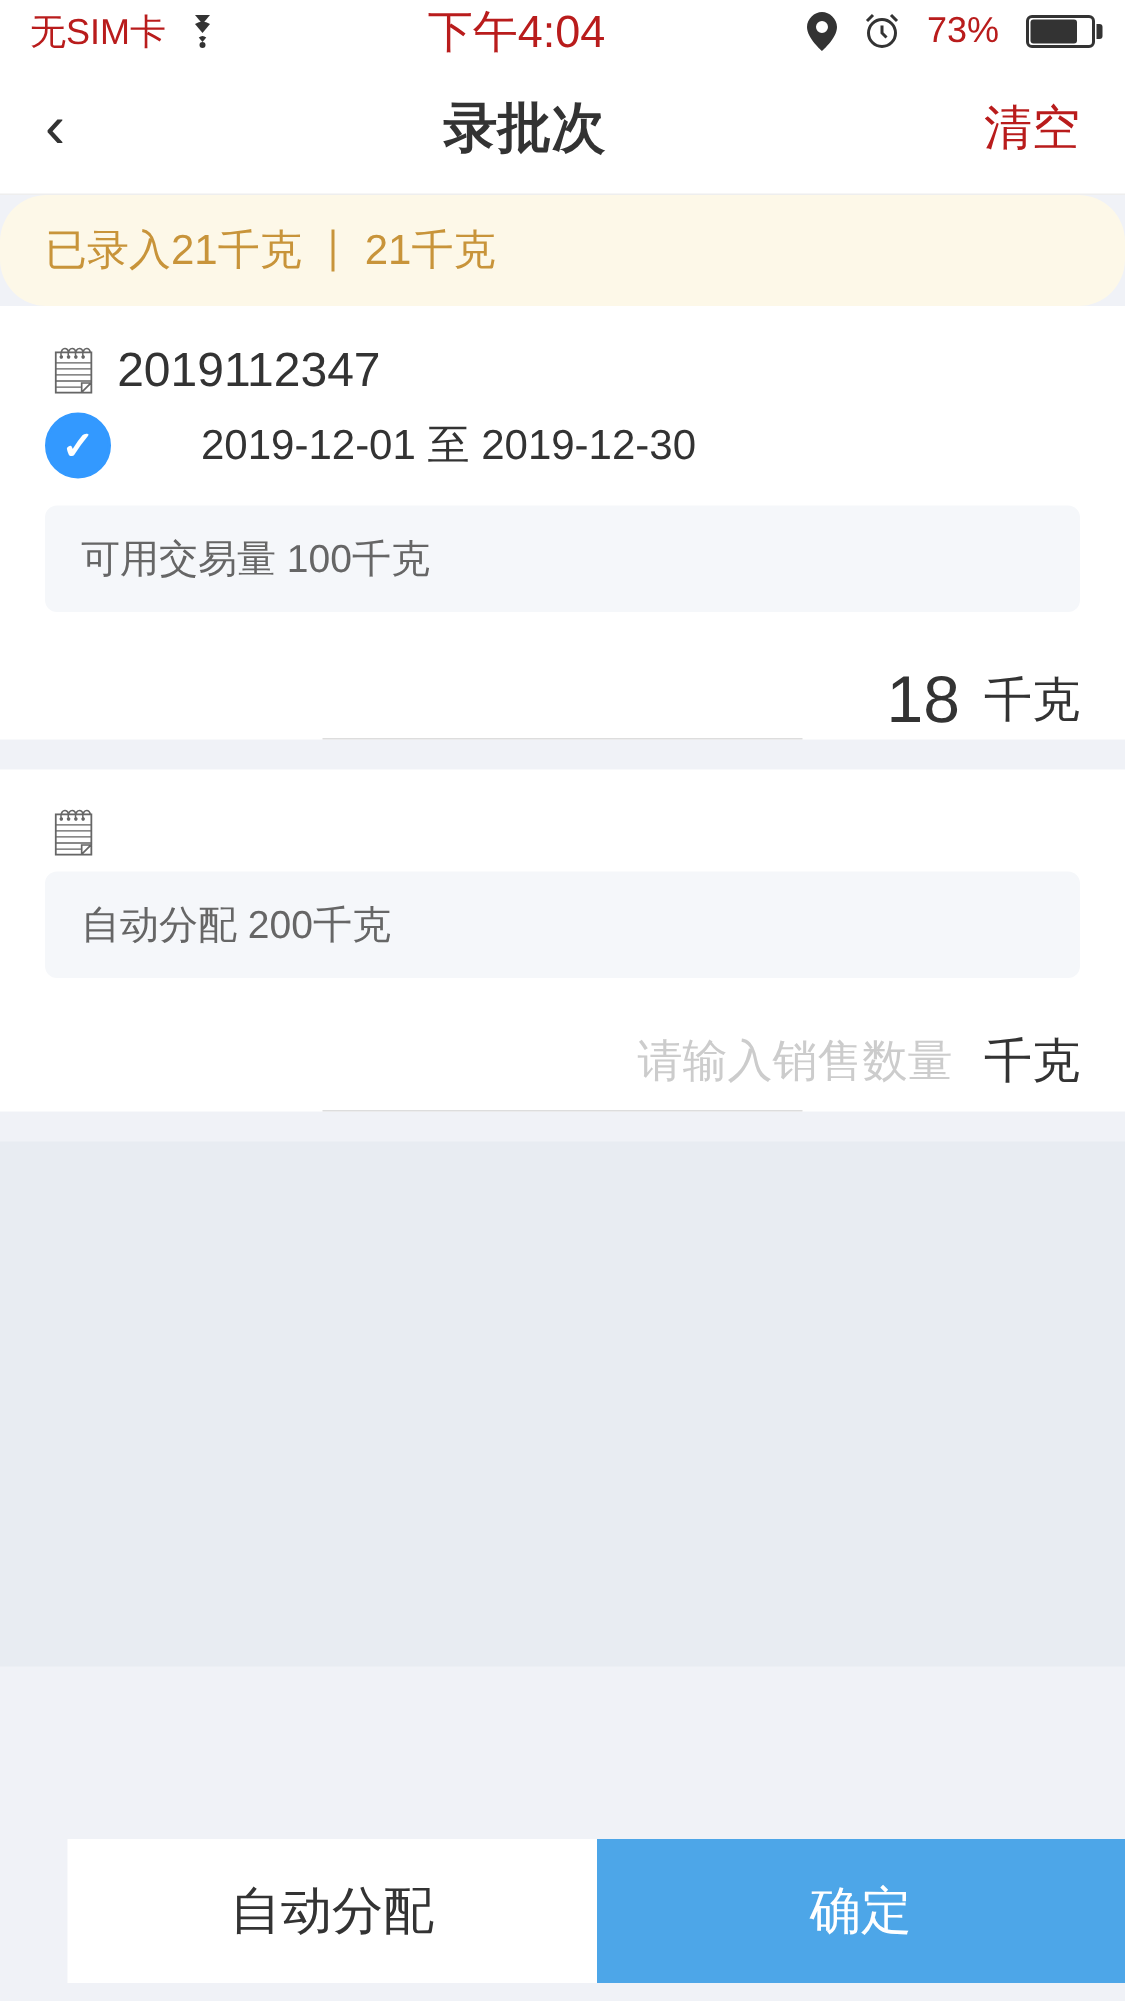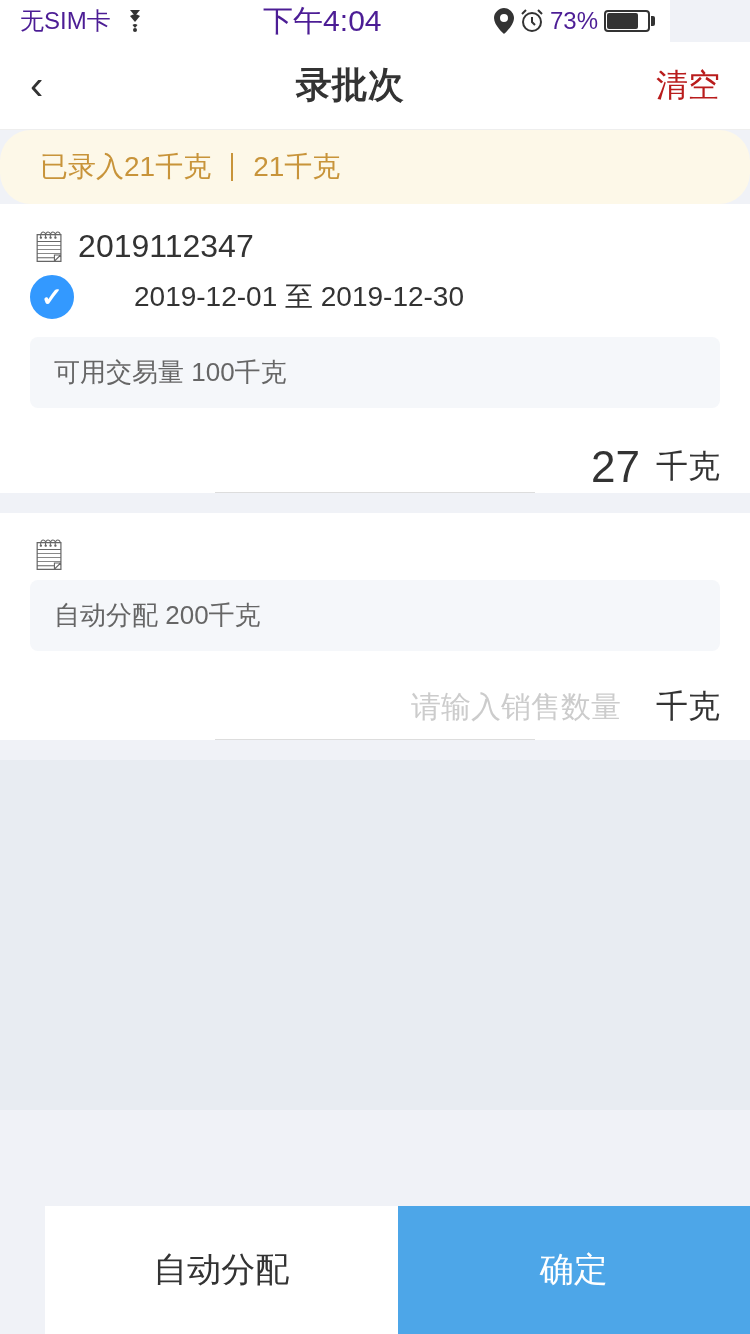--- a/index.html
+++ b/index.html
@@ -8,43 +8,43 @@
       width: 750px;
       min-height: 1334px;
       font-family: -apple-system, 'PingFang SC', 'Helvetica Neue', sans-serif;
       background: #f0f2f7;
       font-size: 28px;
       color: #333;
     }
 
     
     .status-bar {
-      width: 670px;
+      width: 750px;
       height: 42px;
       background: #fff;
       display: flex;
       align-items: center;
       justify-content: space-between;
       padding: 0 20px;
       font-size: 24px;
-      color: #4c1d95;
+      color: #b91c1c;
     }
     .status-left {
       display: flex;
       align-items: center;
       gap: 8px;
     }
     .status-center {
       font-size: 30px;
       font-weight: 500;
     }
     .status-right {
       display: flex;
       align-items: center;
-      gap: 6px;
+      gap: 18px;
       font-size: 24px;
     }
     .battery-icon {
       width: 46px;
       height: 22px;
       border: 2px solid #333;
       border-radius: 4px;
       position: relative;
       display: inline-block;
     }
@@ -93,21 +93,21 @@
     .nav-clear {
       font-size: 32px;
       color: #b91c1c;
       cursor: pointer;
     }
 
     
     .info-banner {
       width: 750px;
       background: #fdf8e8;
-      padding: 18px 40px;
+      padding: 18px 30px;
       display: flex;
       align-items: center;
       gap: 0;
       border-radius: 31px;
     }
     .info-text {
       font-size: 28px;
       color: #c8943a;
     }
     .info-divider {
@@ -204,21 +204,21 @@
       background: #fff;
       margin-top: 16px;
     }
 
     
     .input-row {
       display: flex;
       align-items: center;
       justify-content: flex-end;
       padding: 14px 30px 0 30px;
-      gap: 20px;
+      gap: 6px;
     }
     .qty-input {
       border: none;
       outline: none;
       font-size: 30px;
       color: #999;
       text-align: right;
       background: transparent;
       width: 300px;
     }
@@ -239,23 +239,23 @@
     
     .gray-area {
       background: #e8ecf2;
       flex: 1;
       min-height: 350px;
     }
 
     
     .bottom-bar {
       position: fixed;
-      bottom: 0;
-      width: 750px;
-      height: 128px;
+      bottom: 12px;
+      width: 750px;
+      height: 96px;
       display: flex;
       padding-left: 45px;
     }
     .btn-auto {
       flex: 1;
       background: #fff;
       display: flex;
       align-items: center;
       justify-content: center;
       font-size: 34px;
@@ -329,21 +329,21 @@
       <span class="batch-id">2019112347</span>
     </div>
     <div class="batch-row">
       <div class="radio-circle checked"></div>
       <span class="batch-date">2019-12-01 至 2019-12-30</span>
     </div>
     <div class="avail-box">
       <span>可用交易量 100千克</span>
     </div>
     <div class="quantity-row">
-      <span class="quantity-value">27</span>
+      <span class="quantity-value">18</span>
       <span class="quantity-unit">千克</span>
     </div>
     <div class="divider-line"></div>
   </div>
 
   <div class="batch-card-2">
     <div class="batch-header">
       <span class="batch-icon">🗒</span>
     </div>
     <div class="avail-box">

